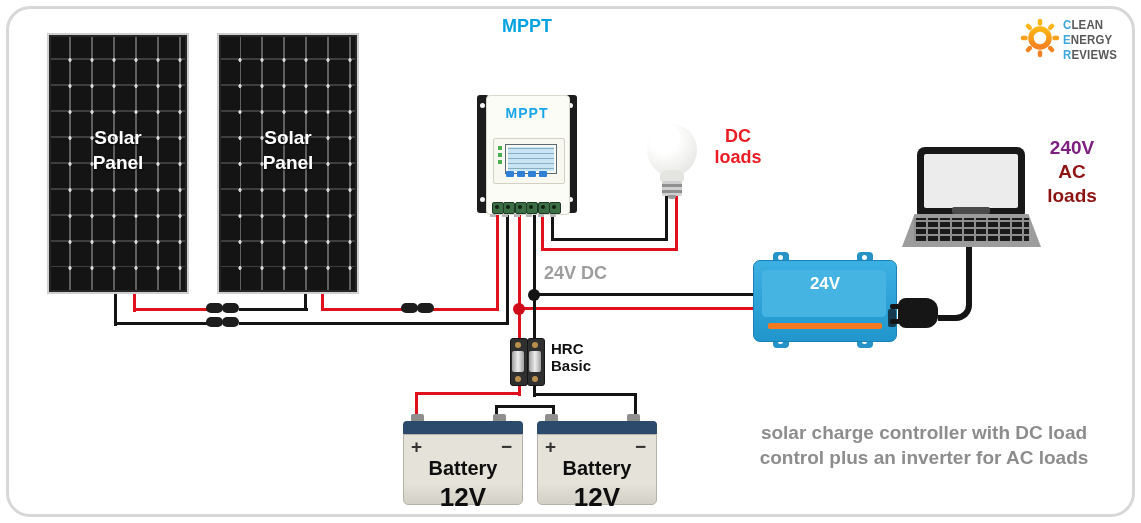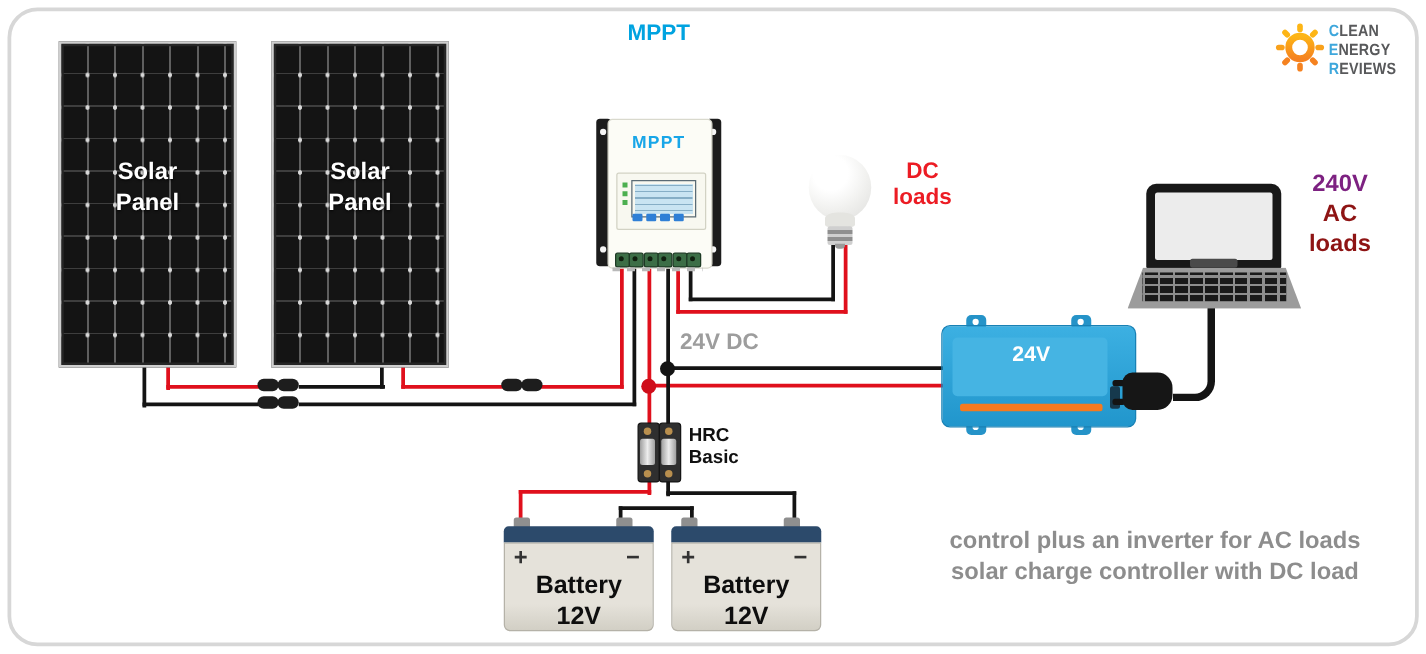--- a/index.html
+++ b/index.html
@@ -74,28 +74,28 @@
   .fuse::after{content:"";position:absolute;left:4px;top:3px;width:6px;height:6px;border-radius:50%;background:#b98f4e;box-shadow:0 34px 0 #b98f4e;}
 
   
   .battery{position:absolute;top:414px;width:120px;height:90px;}
   .bterm{position:absolute;top:0;width:13px;height:9px;background:#8f8f8f;border-radius:2px;}
   .btop{position:absolute;left:0;top:7px;width:120px;height:13px;background:#2c4a6b;border-radius:4px 4px 0 0;}
   .bbody{position:absolute;left:0;top:20px;width:118px;height:69px;border:1px solid #b5b2a8;
       background:linear-gradient(180deg,#e5e2da 0 70%,#d2cfc5);border-radius:0 0 5px 5px;}
   .bsign{position:absolute;top:1px;font-size:19px;font-weight:bold;color:#333;}
   .blabel{position:absolute;left:0;top:22px;width:100%;text-align:center;font-size:20px;font-weight:bold;color:#0e0e0e;}
-  .bvolt{position:absolute;left:0;top:47px;width:100%;text-align:center;font-size:20px;font-weight:bold;color:#0e0e0e;}
+  .bvolt{position:absolute;left:0;top:47px;width:100%;text-align:center;font-size:26px;font-weight:bold;color:#0e0e0e;}
 
   
   .inv{left:753px;top:252px;width:142px;height:96px;}
   .inv-tab{position:absolute;width:16px;height:12px;background:#2593c8;border-radius:4px;}
   .inv-tab::after{content:"";position:absolute;left:5px;top:3px;width:5px;height:5px;border-radius:50%;background:#fff;}
   .inv-body{position:absolute;left:0;top:8px;width:142px;height:80px;border-radius:7px;border:1px solid #1881b5;
-      background:linear-gradient(180deg,#3cb0e2,#2196cc);padding-left:12px;}
+      background:linear-gradient(180deg,#3cb0e2,#2196cc);}
   .inv-panel{position:absolute;left:8px;top:9px;width:124px;height:47px;background:#45b4e3;border-radius:4px;}
   .inv-text{position:absolute;left:0;top:12px;width:142px;text-align:center;color:#fff;font-weight:bold;font-size:17px;line-height:21px;}
   .inv-stripe{position:absolute;left:14px;top:62px;width:114px;height:6px;background:#f47a1f;border-radius:2px;}
   .inv-port{position:absolute;left:134px;top:48px;width:8px;height:18px;background:#16394d;border-radius:2px;}
 
   
   .plug{position:absolute;left:898px;top:298px;width:40px;height:30px;background:#161616;border-radius:8px 12px 12px 8px;}
   .prong{position:absolute;width:10px;height:5px;background:#141414;border-radius:2px;}
   .cable{position:absolute;left:938px;top:245px;width:28px;height:70px;
       border-right:6px solid #141414;border-bottom:6px solid #141414;border-bottom-right-radius:16px;}
@@ -299,16 +299,16 @@
       <line x1="12.8" y1="34.2" x2="11" y2="36" stroke="#f58220"></line>
     </g>
   </svg>
   <div class="logo-text">
     <div><span class="ini">C</span><span>LEAN</span></div>
     <div><span class="ini">E</span><span>NERGY</span></div>
     <div><span class="ini">R</span><span>EVIEWS</span></div>
   </div>
 
   <div class="lbl caption">
+    <div>solar charge controller with DC load</div>
     <div>control plus an inverter for AC loads</div>
-    <div>solar charge controller with DC load</div>
   </div>
 </div>
 
 </body></html>

